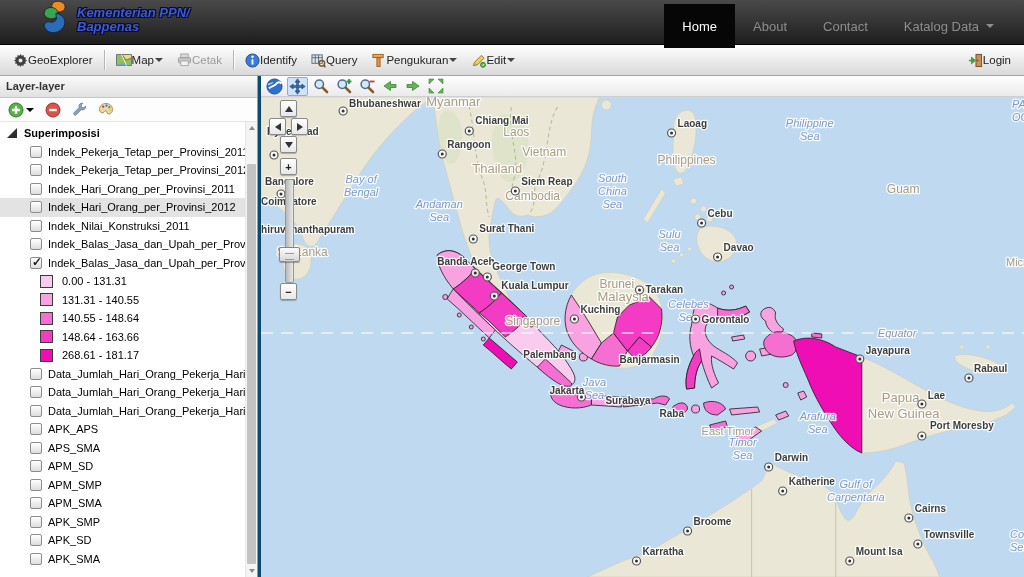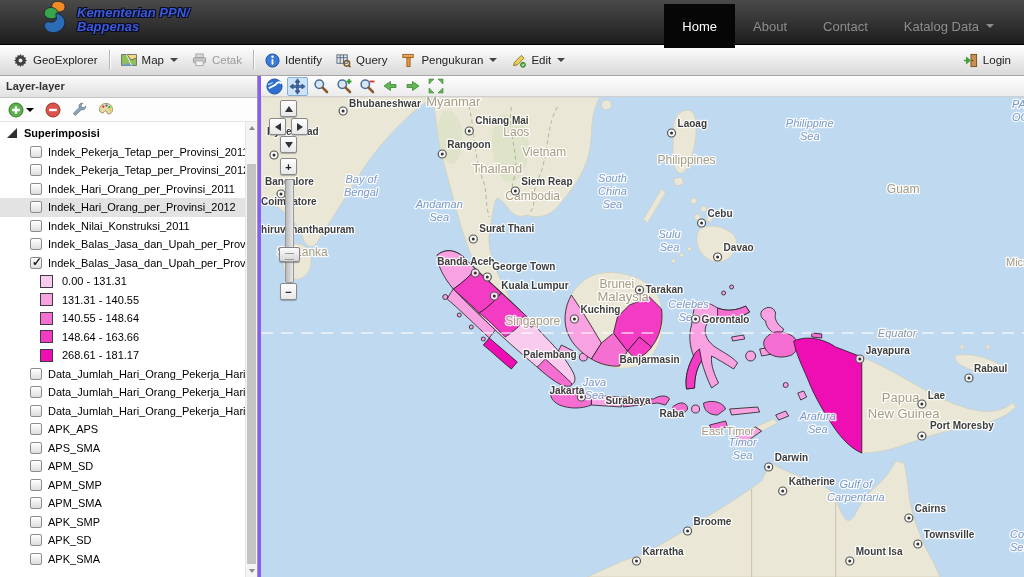--- a/index.html
+++ b/index.html
@@ -11,29 +11,29 @@
   .logo{display:flex;align-items:center;gap:7px;margin-left:40px}
   .logo-text{font-style:italic;font-weight:bold;font-size:13px;line-height:14px;color:#3a5bd9;
     text-shadow:1px 1px 0 #0a0a22,-1px 1px 0 #0a0a22,1px -1px 0 #0a0a22,-1px -1px 0 #0a0a22}
   .mainnav{position:absolute;right:12px;top:4px;height:100%;display:flex}
   .nav-item{padding:0 18px;height:100%;display:flex;align-items:center;gap:7px;font-size:13px;color:#8d8d8d;cursor:pointer}
   .nav-item.active{background:#060606;color:#fff}
   .caret{width:0;height:0;border-left:4px solid transparent;border-right:4px solid transparent;border-top:4px solid currentColor;display:inline-block}
 
   
   .toolbar{flex:0 0 31px;height:31px;background:linear-gradient(#ffffff,#d9d9d9);border-bottom:1px solid #a6a6a6;display:flex;align-items:center;padding:0 6px;font-size:11.5px;color:#222}
-  .tb-btn{display:flex;align-items:center;gap:5px;padding:3px 7px;border-radius:3px;cursor:pointer;white-space:nowrap}
+  .tb-btn{display:flex;align-items:center;padding:3px 7px;border-radius:3px;cursor:pointer;white-space:nowrap}
   .tb-btn .caret{color:#444;margin-left:1px}
   .tb-btn.disabled{color:#9b9b9b}
   .tb-sep{width:1px;height:20px;background:#b5b5b5;margin:0 4px;box-shadow:1px 0 0 rgba(255,255,255,.8)}
   .tb-right{margin-left:auto}
   .icon{display:inline-flex;align-items:center;justify-content:center}
 
   
-  .main{flex:1;min-height:0;display:flex;background:#8b5cf6}
+  .main{flex:1;min-height:0;display:flex;background:#0c4a6e}
   .panel{flex:0 0 258px;width:258px;background:#fff;border-right:1px solid #9c9c9c;display:flex;flex-direction:column;min-height:0}
   .panel-header{flex:0 0 22px;background:linear-gradient(#fafafa,#e1e1e1);border-bottom:1px solid #c6c6c6;font-size:11px;font-weight:bold;color:#333;line-height:21px;padding-left:6px}
   .panel-tools{flex:0 0 24px;display:flex;align-items:center;gap:11px;padding-left:8px;background:#fdfdfd;border-bottom:1px solid #e4e4e4}
   .tool-btn{display:flex;align-items:center;gap:2px;cursor:pointer}
   .tree{flex:1;position:relative;overflow:hidden;font-size:11px;padding-top:2px;background:#fff}
   .trow{height:18.5px;display:flex;align-items:center;white-space:nowrap;color:#000;overflow:hidden}
   .trow.group{padding-left:7px;gap:7px;font-weight:bold}
   .trow.layer{padding-left:30px;gap:6px}
   .trow.selected{background:#e3e3e3}
   .trow.legendrow{padding-left:40px;gap:9px}

